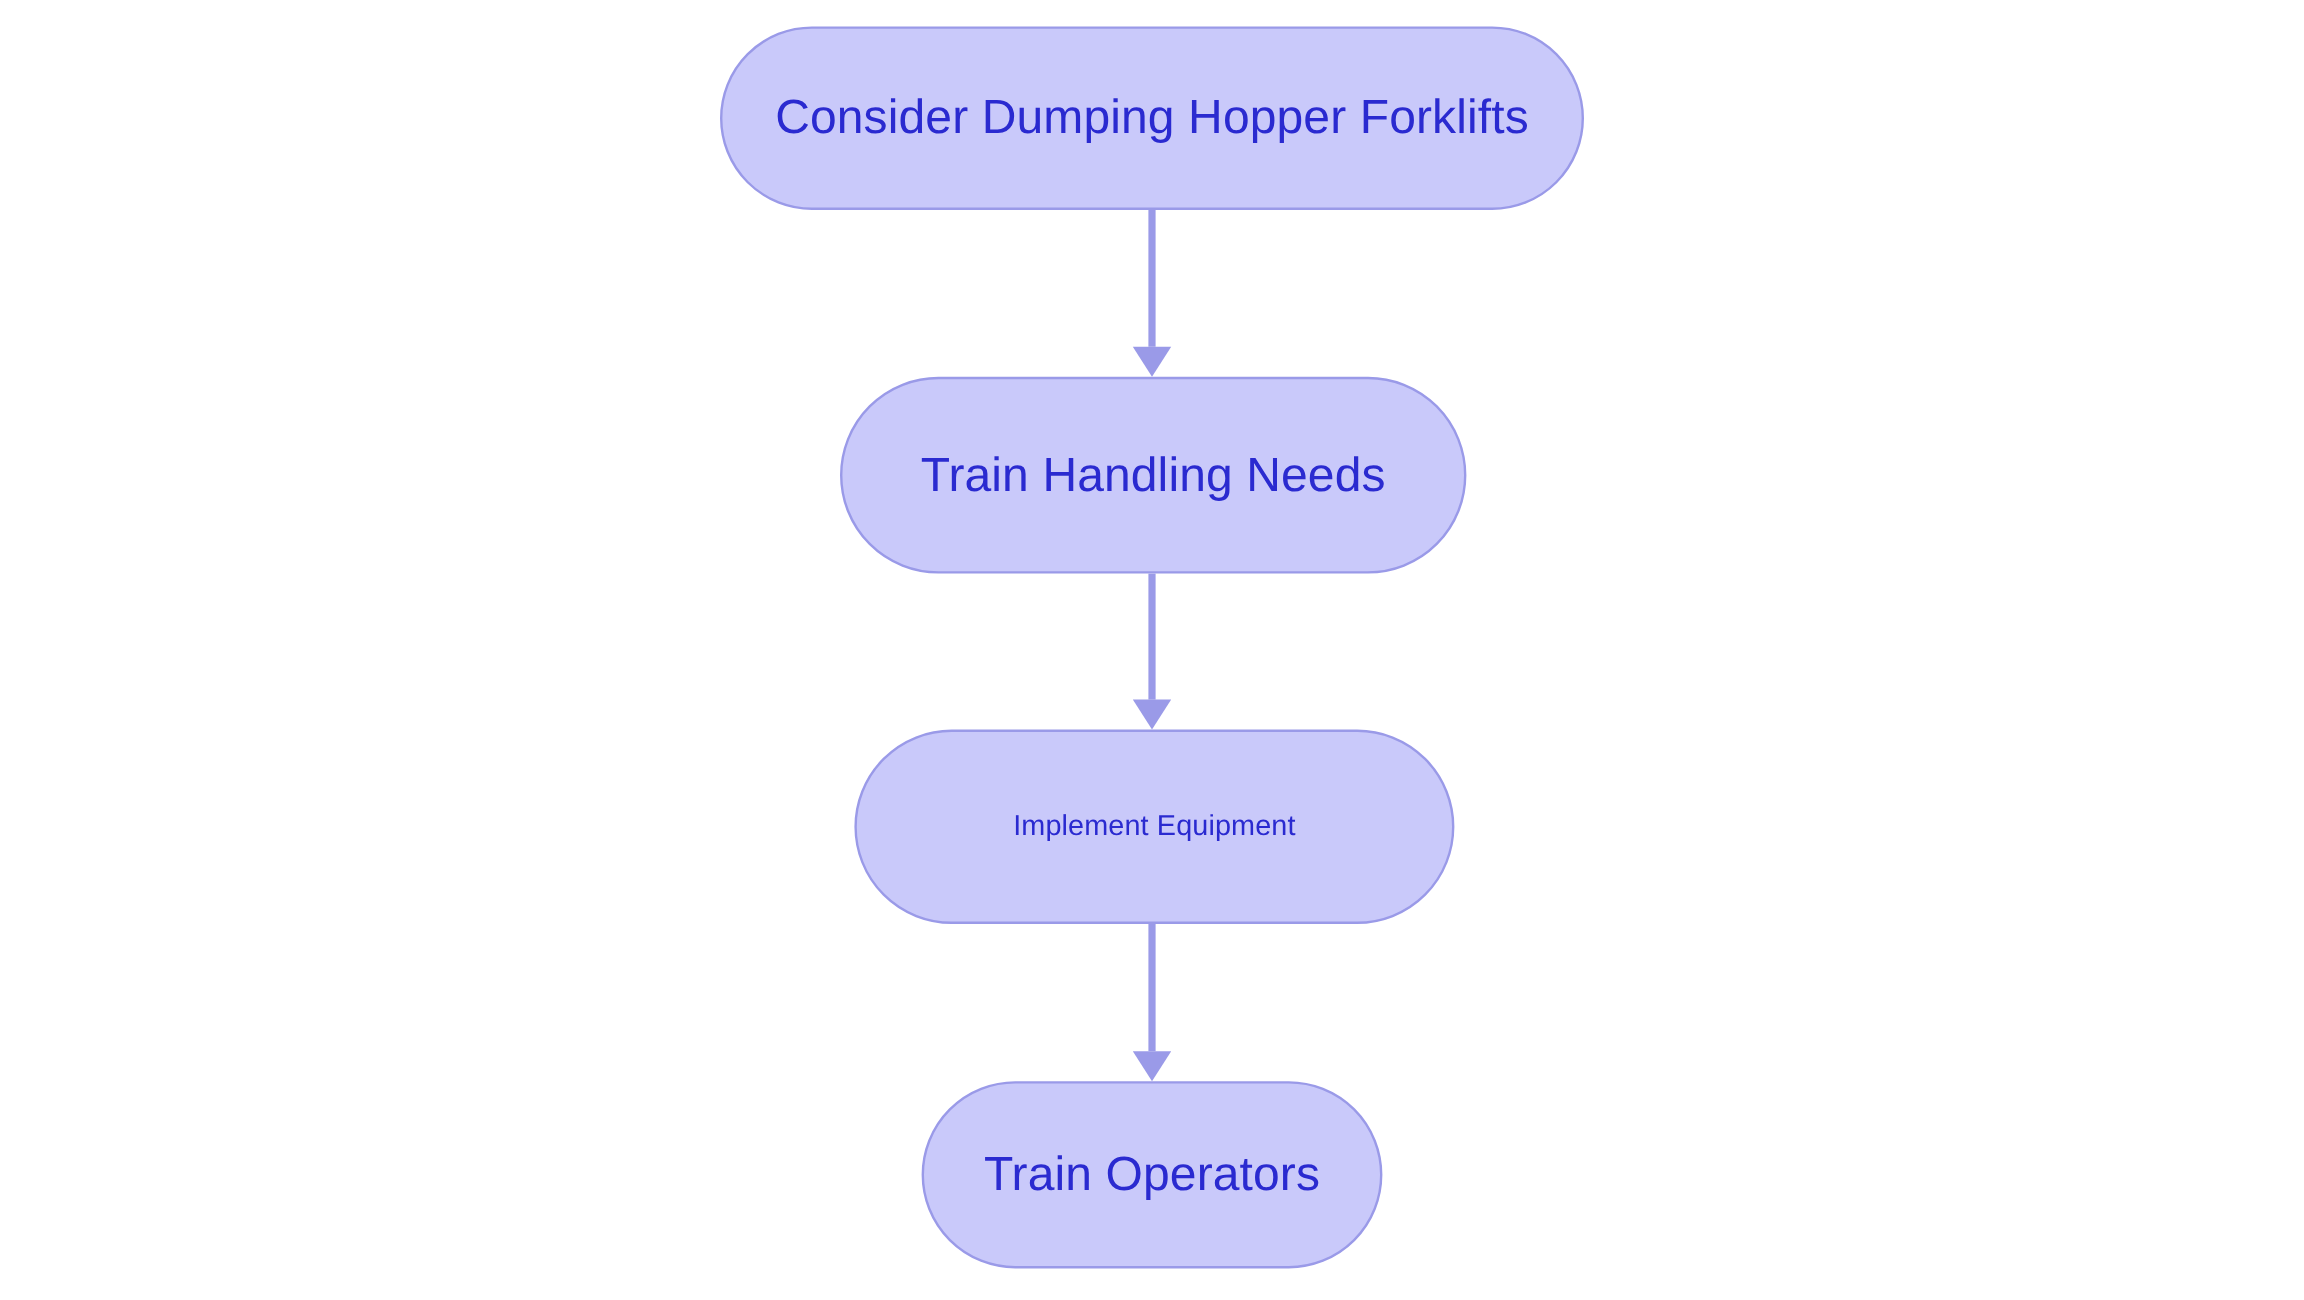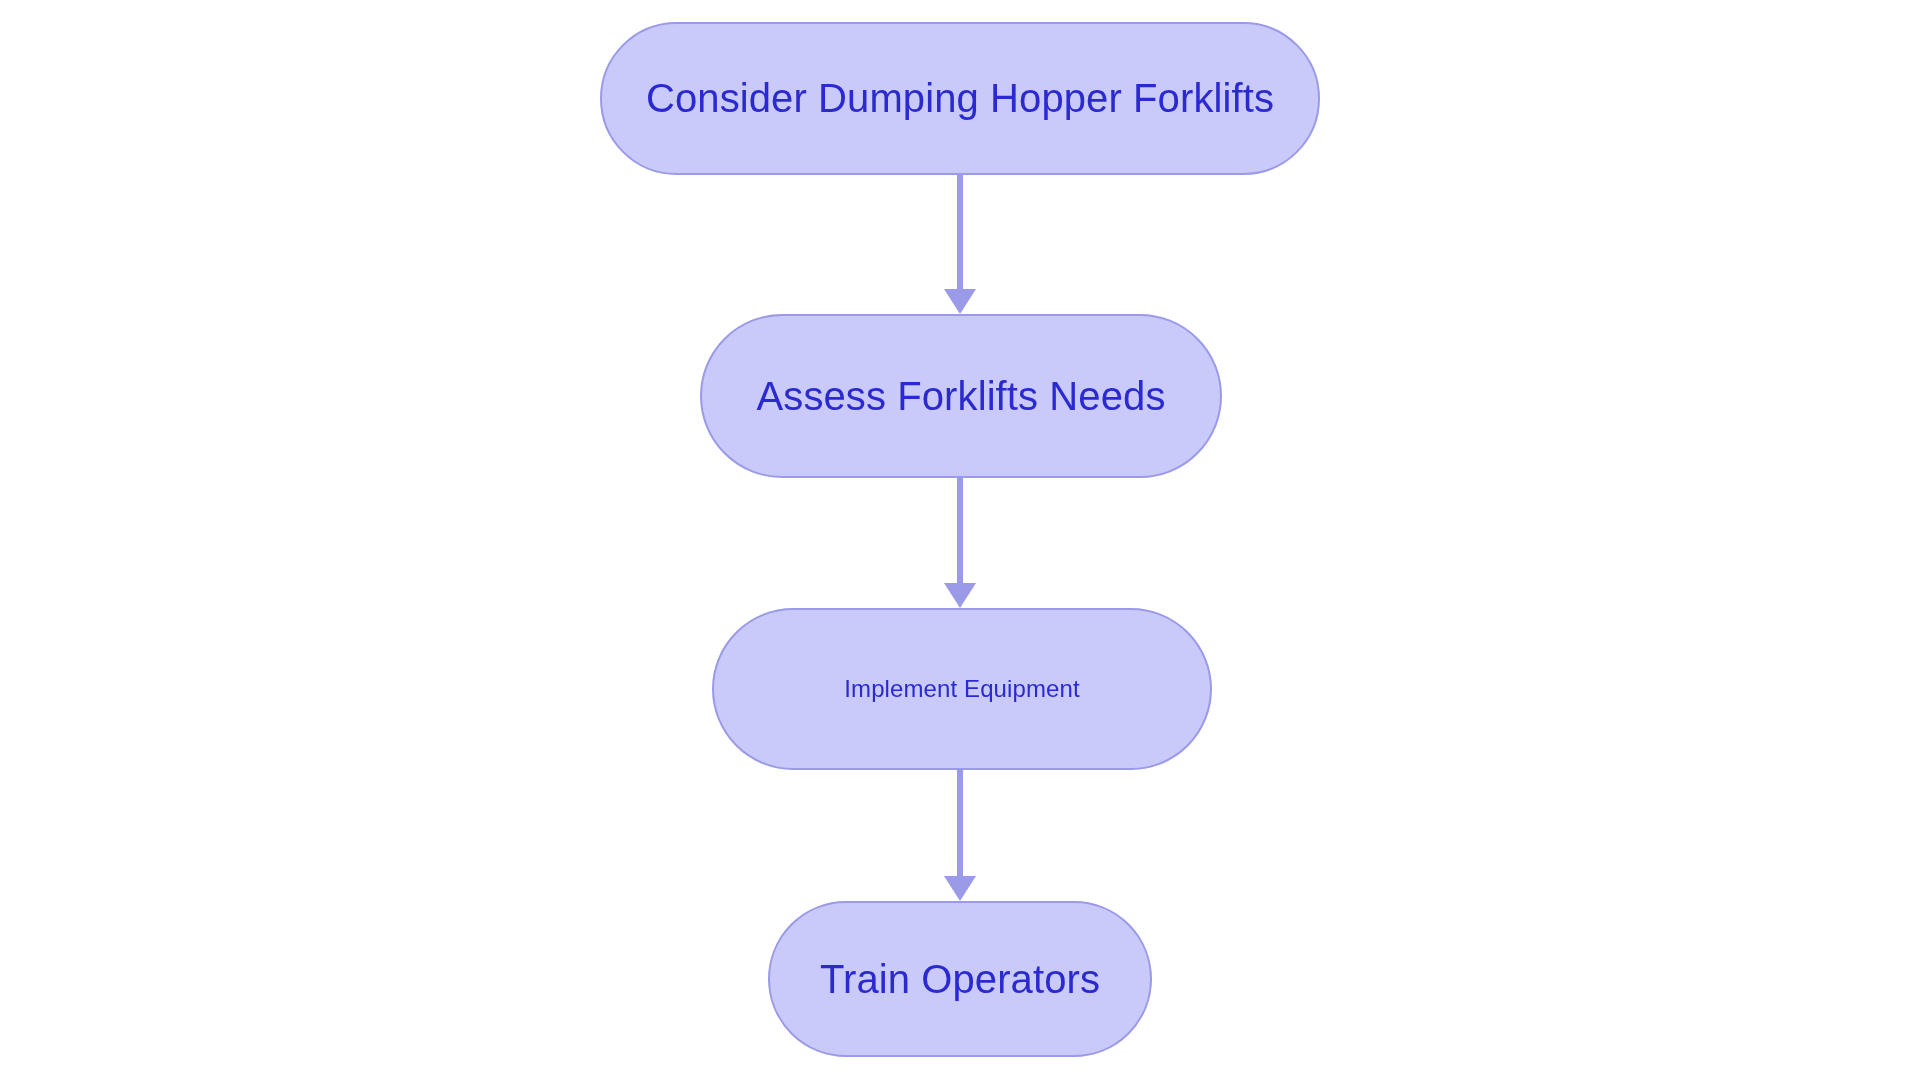--- a/index.html
+++ b/index.html
@@ -69,21 +69,21 @@
       <line x1="960" y1="770" x2="960" y2="876" stroke="#9a9ae8" stroke-width="6"></line>
       <polygon points="944,876 976,876 960,901" fill="#9a9ae8"></polygon>
     </g>
   </svg>
 
   <div class="node" id="node-0">
     <span class="node-label">Consider Dumping Hopper Forklifts</span>
   </div>
 
   <div class="node" id="node-1">
-    <span class="node-label">Assess Forklifts Needs</span>
+    <span class="node-label">Train Handling Needs</span>
   </div>
 
   <div class="node" id="node-2">
     <span class="node-label">Implement Equipment</span>
   </div>
 
   <div class="node" id="node-3">
     <span class="node-label">Train Operators</span>
   </div>
 

